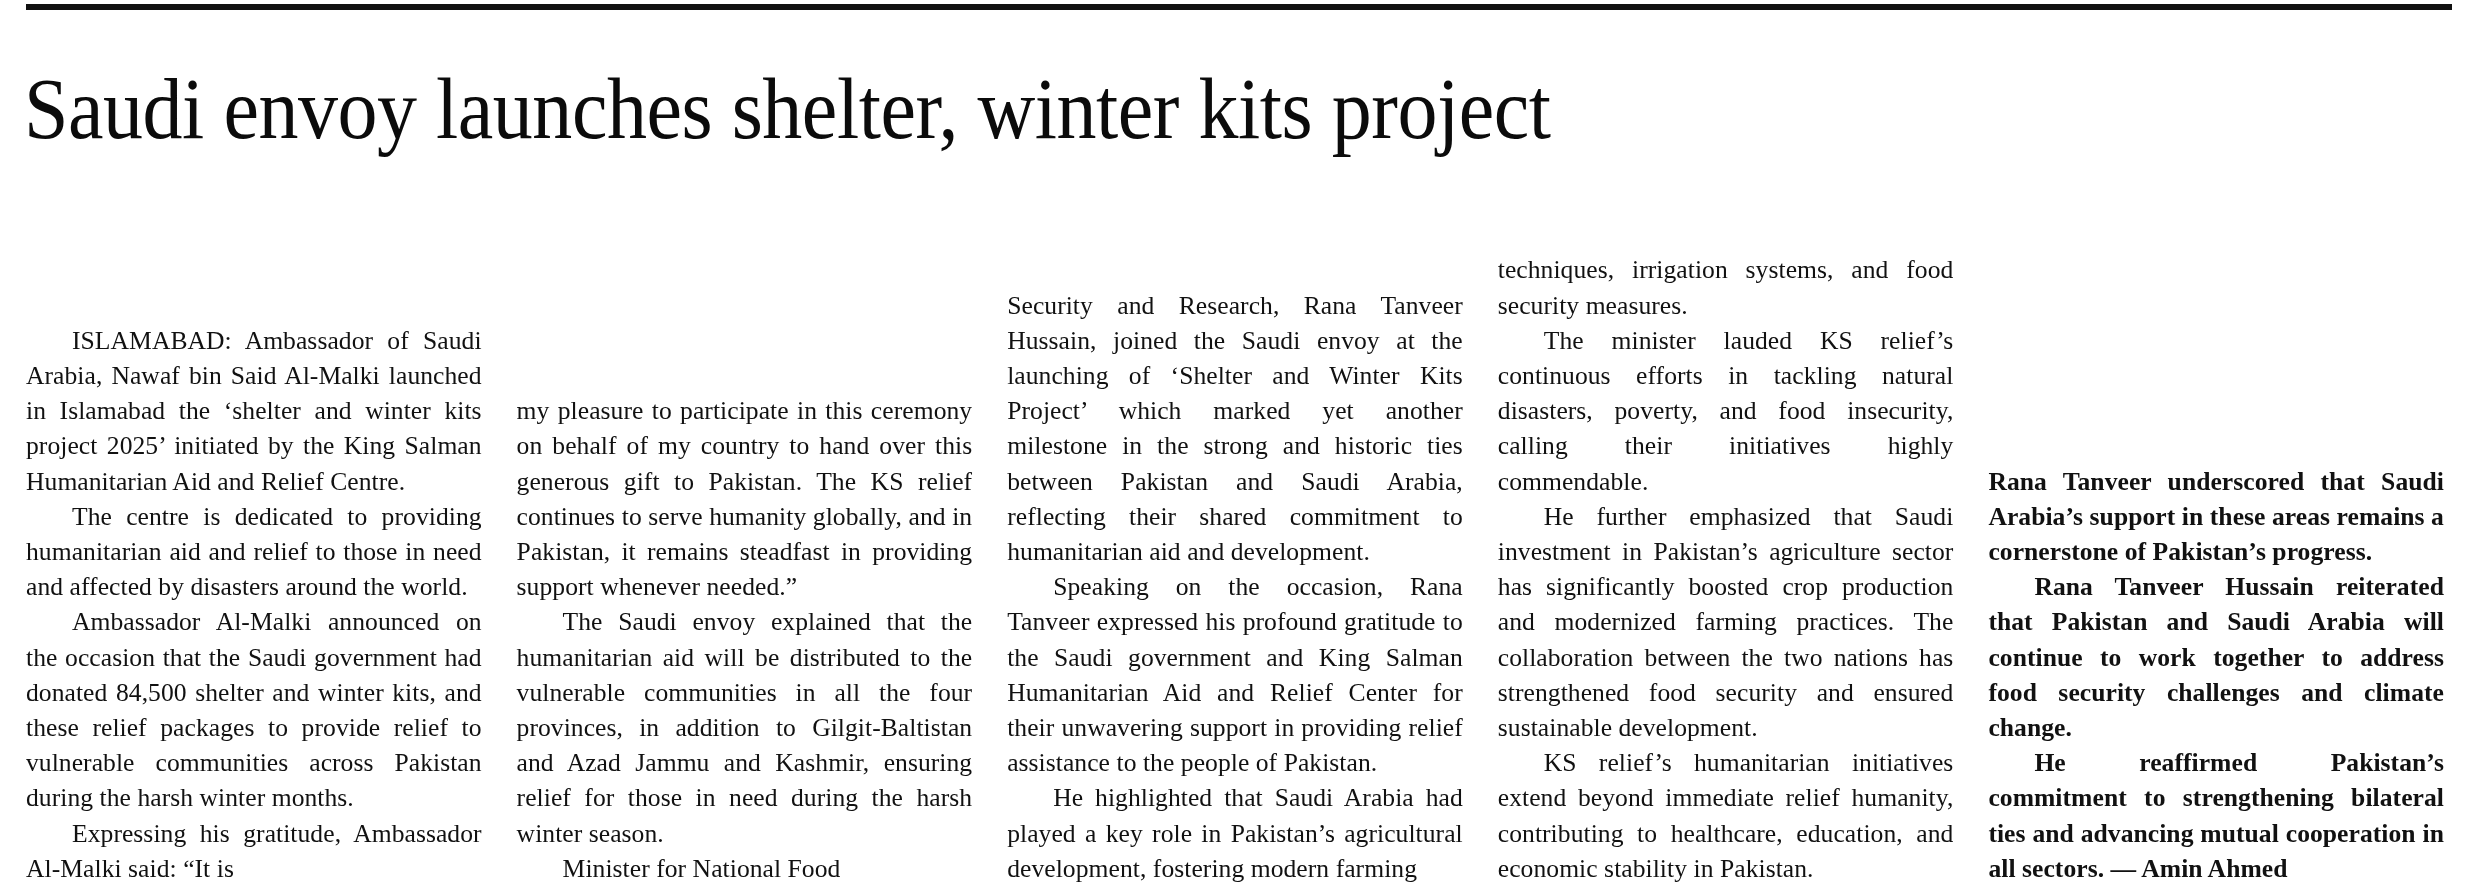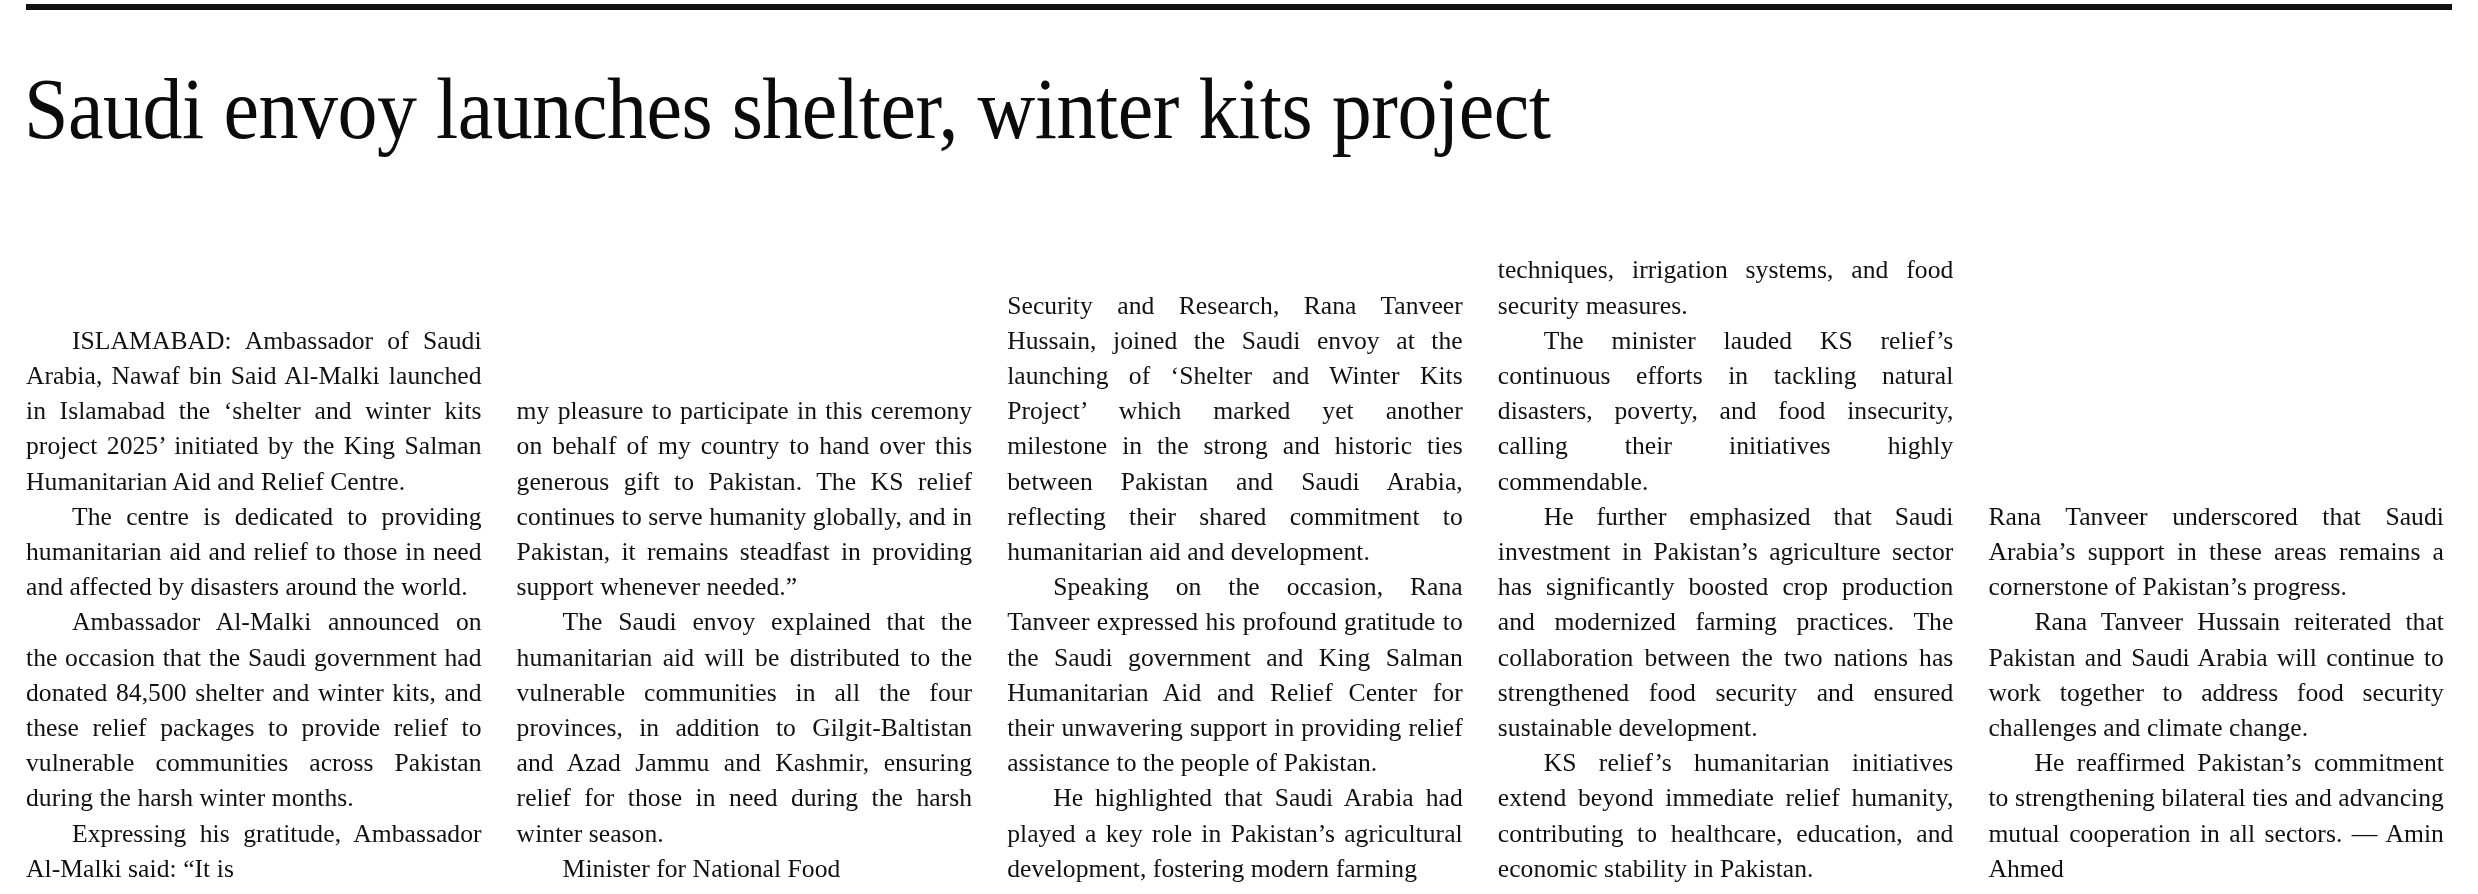--- a/index.html
+++ b/index.html
@@ -60,21 +60,21 @@
     display: flex;
     gap: 8px;
     align-items: flex-end;
   }
 
   .col {
     width: 479px;
     margin-right: 27px;
     box-sizing: border-box;
   }
-  .col:last-child { margin-right: 8px; }
+  .col:last-child { margin-right: 8px; font-weight: bold; }
 
   .col p {
     margin: 0;
     font-size: 25.6px;
     line-height: 35.2px;
     text-align: justify;
     text-justify: inter-word;
     text-indent: 46px;
     hyphens: auto;
     -webkit-hyphens: auto;

